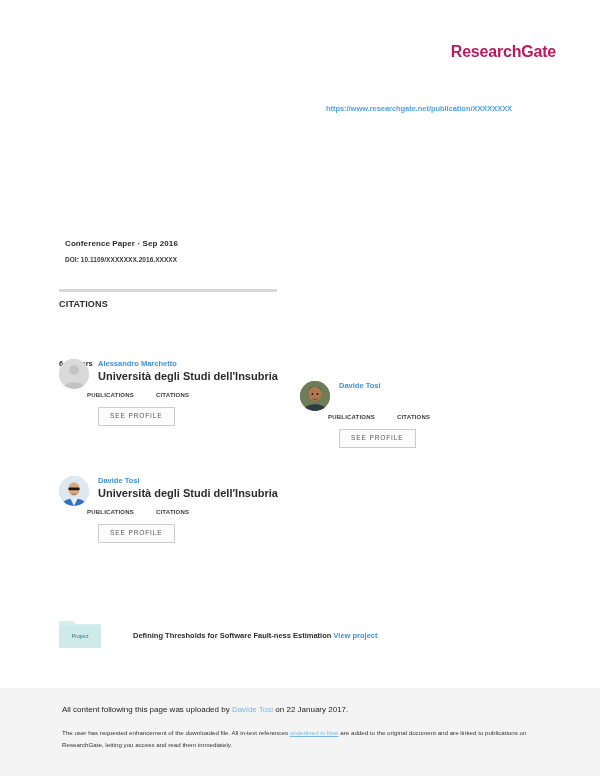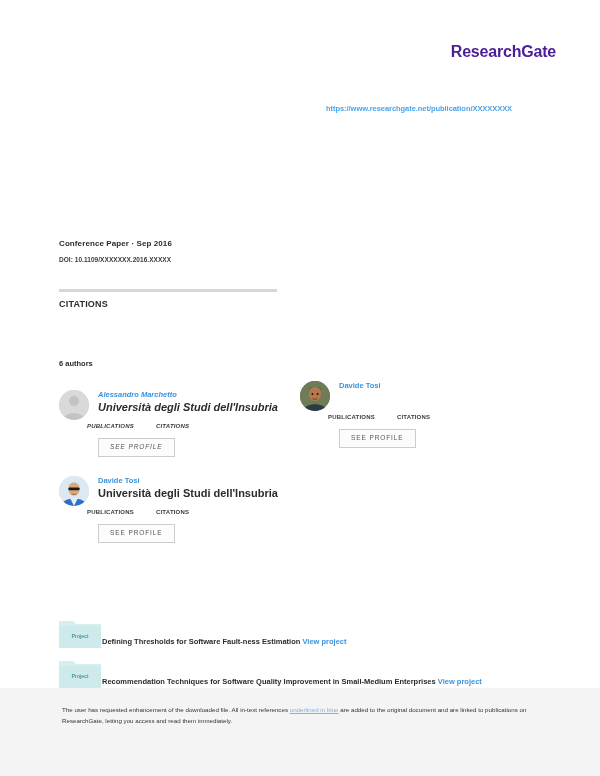--- a/index.html
+++ b/index.html
@@ -24,21 +24,21 @@
   }
 
   
   .rg-logo {
     position: absolute;
     top: 44px;
     right: 44px;
     font-size: 16px;
     font-weight: bold;
     letter-spacing: -0.2px;
-    color: #4c1d95;
+    color: #be185d;
     line-height: 1;
     filter: blur(0.35px);
   }
 
   .url-line {
     position: absolute;
     top: 104px;
     left: 297px;
     font-size: 7.5px;
     font-weight: bold;
@@ -46,21 +46,21 @@
     letter-spacing: -0.05px;
     white-space: nowrap;
     filter: blur(0.55px);
     padding-left: 29px;
   }
 
   
   .meta {
     position: absolute;
     top: 239px;
-    left: 59px;
+    left: 65px;
   }
   .meta-type {
     font-size: 8px;
     font-weight: bold;
     color: #2b2b2b;
     letter-spacing: 0.1px;
     filter: blur(0.6px);
     margin-bottom: 8px;
     white-space: nowrap;
   }
@@ -108,21 +108,21 @@
     font-size: 7.5px;
     font-weight: bold;
     color: #2b2b2b;
     filter: blur(0.55px);
   }
 
   .author {
     position: absolute;
     width: 240px;
   }
-  .author-1 { top: 390px; left: 59px; font-style: italic; }
+  .author-1 { top: 359px; left: 59px; }
   .author-2 { top: 381px; left: 300px; }
   .author-3 { top: 476px; left: 59px; }
 
   .author-row {
     display: flex;
     gap: 9px;
     align-items: flex-start;
   }
 
   .avatar {
@@ -192,22 +192,22 @@
     color: #2b2b2b;
     filter: blur(0.5px);
     white-space: nowrap;
   }
 
   .project {
     position: absolute;
     left: 59px;
     width: 462px;
     display: flex;
-    gap: 1px;
-    align-items: flex-end;
+    gap: 32px;
+    align-items: center;
   }
   .project-1 { top: 618px; }
   .project-2 { top: 658px; }
 
   .folder {
     flex: 0 0 42px;
     width: 42px;
     height: 30px;
     position: relative;
   }
@@ -356,33 +356,23 @@
         <rect x="0" y="8" width="42" height="22" fill="#cfeaea"></rect>
         <text x="21" y="20" font-family="Liberation Sans, sans-serif" font-size="5.5" fill="#2b7f8a" text-anchor="middle">Project</text>
       </svg>
     </div>
     <div class="project-text">
       <span>Defining Thresholds for Software Fault-ness Estimation</span>
       <span class="project-link">View project</span>
     </div>
   </div>
 
-  <div class="project project-2">
-    <div class="folder">
-      <svg viewBox="0 0 42 30">
-        <path d="M0 3 h14 l3 3 h25 v24 h-42 Z" fill="#d6eeee"></path>
-        <rect x="0" y="8" width="42" height="22" fill="#cfeaea"></rect>
-        <text x="21" y="20" font-family="Liberation Sans, sans-serif" font-size="5.5" fill="#2b7f8a" text-anchor="middle">Project</text>
-      </svg>
-    </div>
-    <div class="project-text">
-      <span>Recommendation Techniques for Software Quality Improvement in Small-Medium Enterprises</span>
-      <span class="project-link">View project</span>
-    </div>
-  </div>
 
   <div class="footer">
+    <div class="footer-main">
+      <span>All content following this page was uploaded by </span><span class="footer-link">Davide Tosi</span><span> on 22 January 2017.</span>
+    </div>
     <div class="footer-sub">
       <span>The user has requested enhancement of the downloaded file. All in-text references </span><span class="ul-blue">underlined in blue</span><span> are added to the original document and are linked to publications on ResearchGate, letting you access and read them immediately.</span>
     </div>
   </div>
 
 </div>
 
 </body></html>

